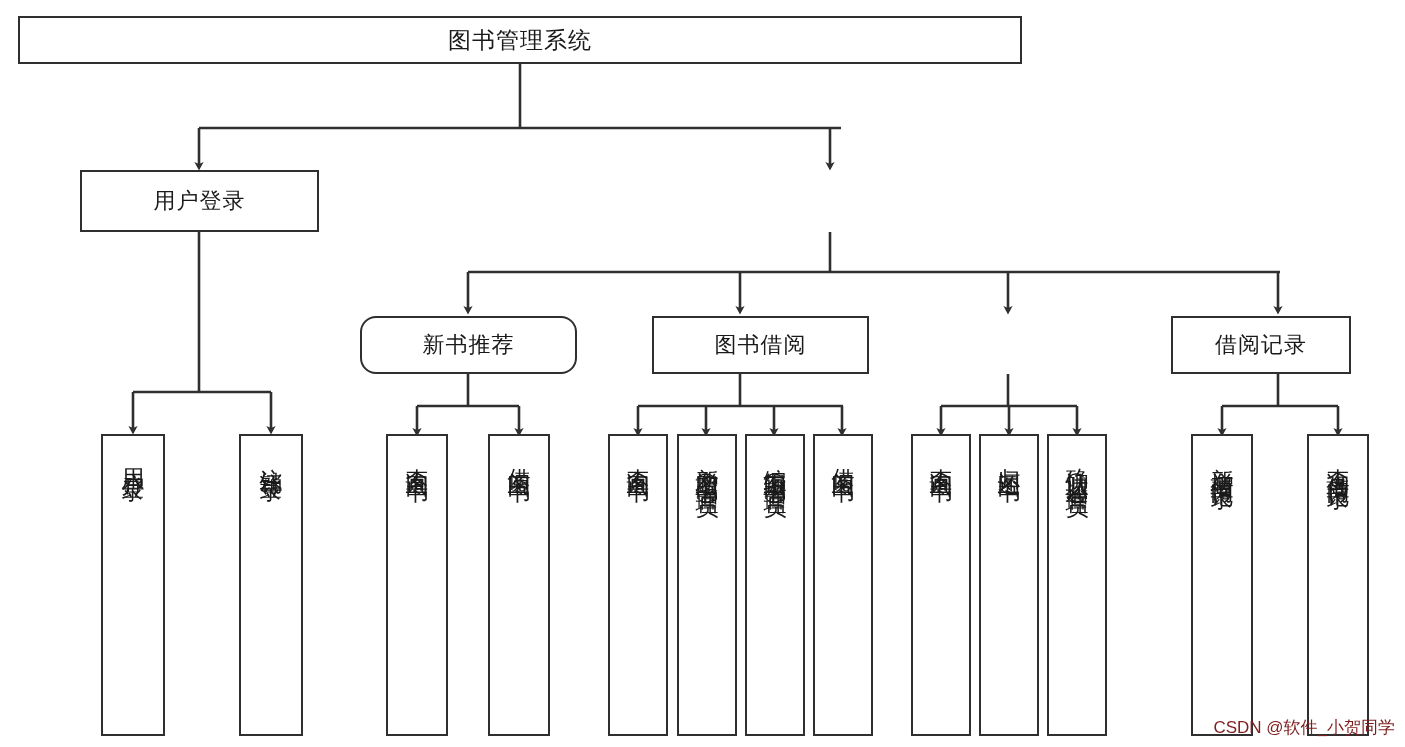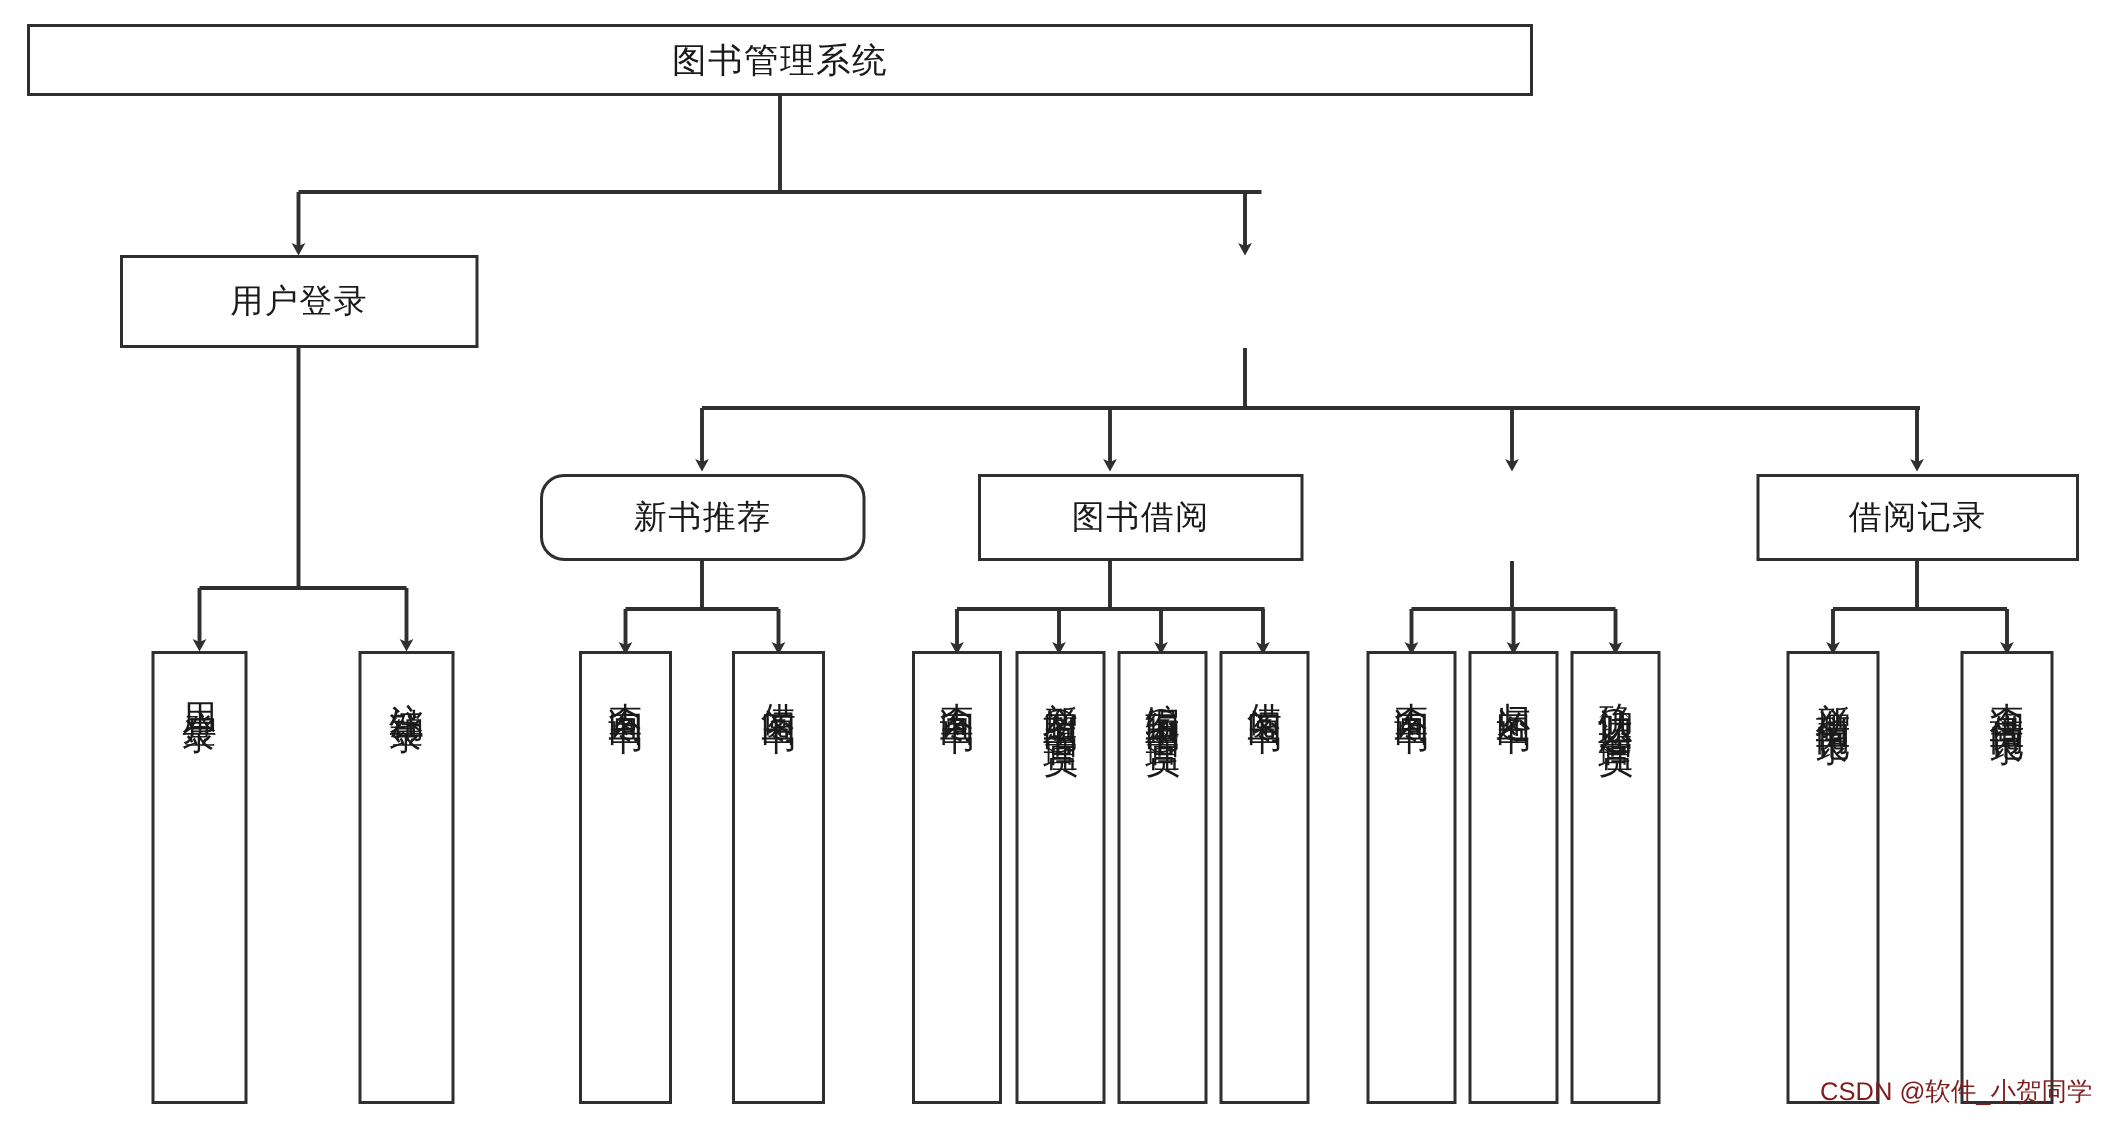--- a/index.html
+++ b/index.html
@@ -139,21 +139,21 @@
 
   <div class="node horiz" style="left:360px; top:316px; width:217px; height:58px;border-radius:16px;">
     <span class="label">新书推荐</span>
   </div>
 
   <div class="node horiz" style="left:632px; top:316px; width:217px; height:58px;margin-left:20px;">
     <span class="label">图书借阅</span>
   </div>
 
 
-  <div class="node horiz" style="left:1171px; top:316px; width:215px; height:58px;">
+  <div class="node horiz" style="left:1171px; top:316px; width:180px; height:58px;">
     <span class="label">借阅记录</span>
   </div>
 
   <div class="node vert" style="left:101px; top:434px; width:64px; height:302px;">
     <span class="label">用户登录</span>
   </div>
 
   <div class="node vert" style="left:239px; top:434px; width:64px; height:302px;">
     <span class="label">注销登录</span>
   </div>

